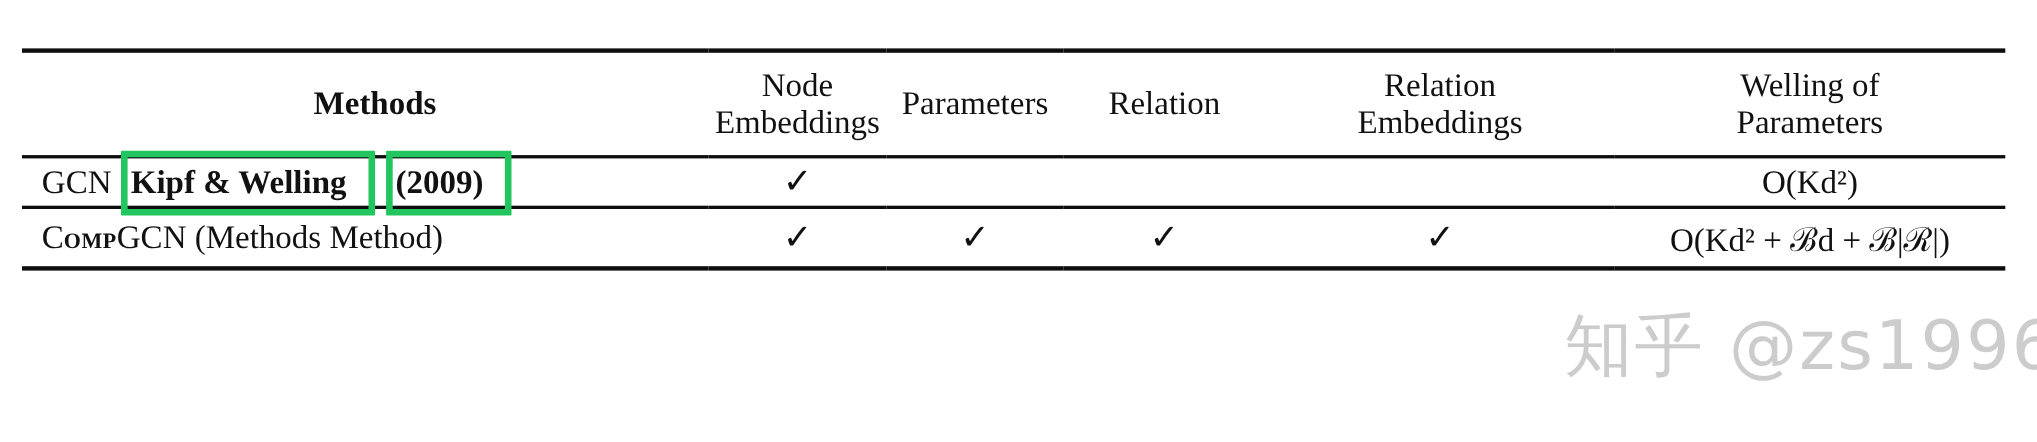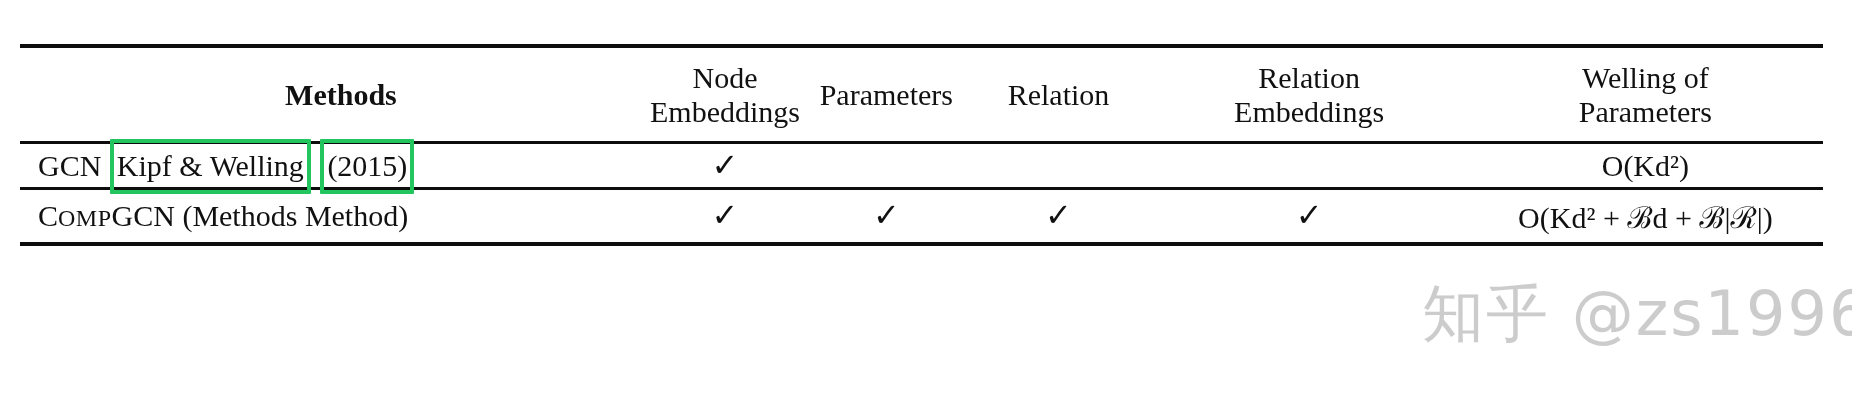--- a/index.html
+++ b/index.html
@@ -31,25 +31,25 @@
     font-size:30px;font-weight:normal;text-align:center;line-height:34px;
     height:93px;border-bottom:3px solid #0d0d0d;
   }
   thead th.methods{text-align:center;padding-left:18px;font-weight:bold;}
   tbody td{font-size:30px;height:43px;text-align:center;white-space:nowrap;}
   td.methods{text-align:left;padding-left:18px;}
   tr.rule-above td{border-top:3px solid #0d0d0d;}
   tr.proposed td{height:52px;}
   .check{font-size:32px;line-height:1;}
   .linkbox{
-    border:4px solid #22c55e;border-radius:1px;
-    padding:6px 3px 8px 3px;margin:0 1px;
+    border:6px solid #22c55e;border-radius:1px;
+    padding:6px 20px 8px 3px;margin:0 1px;font-weight:bold;
   }
   .formula{}
-  .sc-small{font-size:24px;letter-spacing:.5px;}
+  .sc-small{font-size:20px;letter-spacing:.5px;font-weight:bold;}
   .hdr-line{display:block;}
 </style>
 </head>
 <body>
 
 <div class="stage">
 
   <div class="watermark">知乎 @zs1996</div>
 
   <table class="cmp">
@@ -78,21 +78,21 @@
           <span class="hdr-line">Welling of</span>
           <span class="hdr-line">Parameters</span>
         </th>
       </tr>
     </thead>
     <tbody>
       <tr>
         <td class="methods">
           <span>GCN</span>
           <span class="linkbox">Kipf &amp; Welling</span>
-          <span class="linkbox">(2015)</span>
+          <span class="linkbox">(2009)</span>
         </td>
         <td><span class="check">✓</span></td>
         <td><span class="check"></span></td>
         <td><span class="check"></span></td>
         <td><span class="check"></span></td>
         <td><span class="formula">O(Kd²)</span></td>
       </tr>
       <tr class="rule-above proposed">
         <td class="methods">
           <span><span>C</span><span class="sc-small">OMP</span><span>GCN (Methods Method)</span></span>

